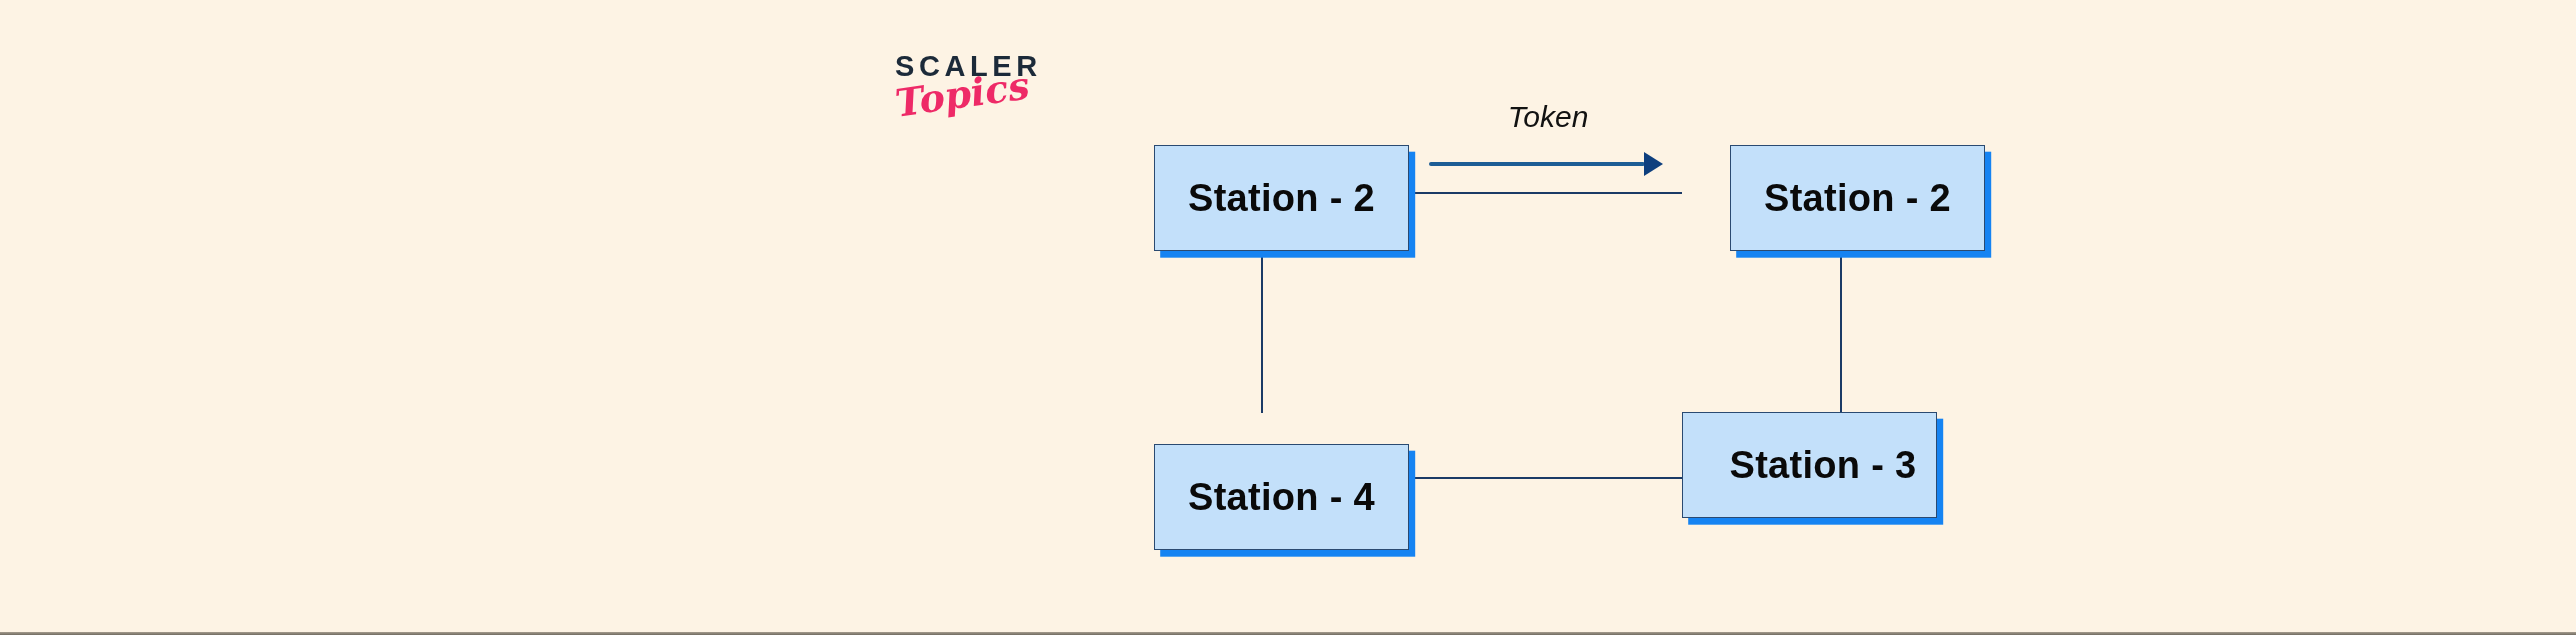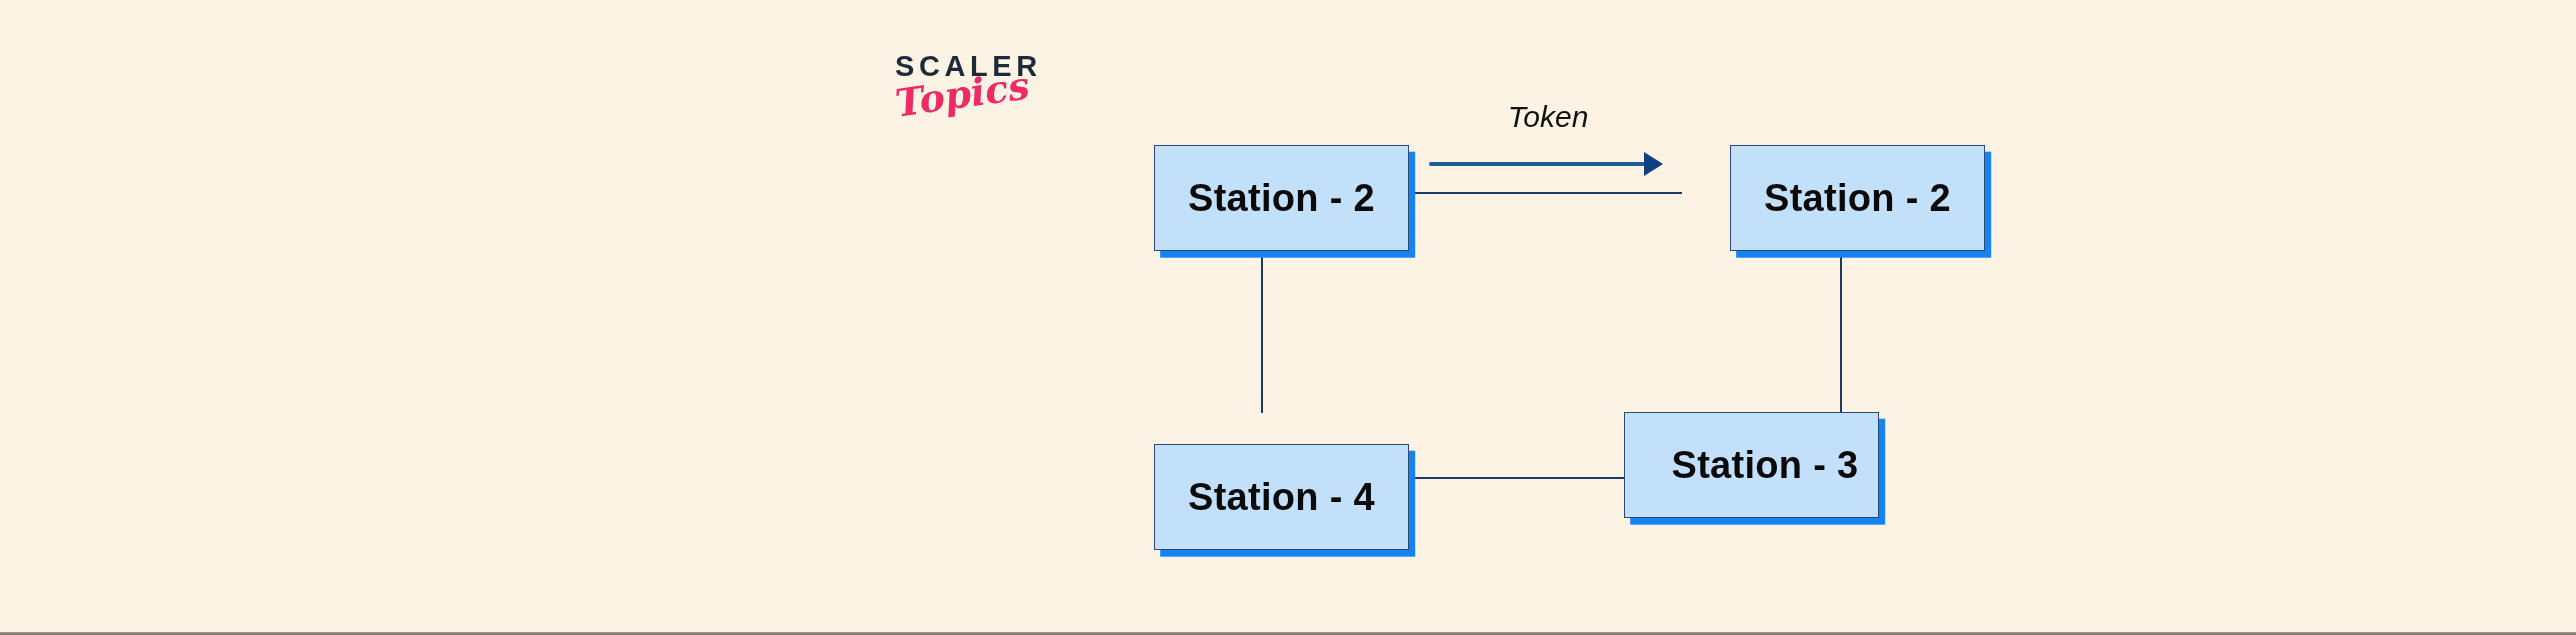--- a/index.html
+++ b/index.html
@@ -80,21 +80,21 @@
   .station-label {
     font-weight: 700;
     font-size: 38px;
     color: #0A0A0A;
     letter-spacing: 0.3px;
     white-space: nowrap;
   }
   .station-1 { left: 1154px; top: 145px; }
   .station-2 { left: 1730px; top: 145px; justify-content: center; }
   .station-4 { left: 1154px; top: 416px; margin-top: 28px; }
-  .station-3 { left: 1624px; top: 412px; padding-left: 27px; }
+  .station-3 { left: 1682px; top: 412px; padding-left: 27px; }
 
   
   .bottom-bar {
     position: absolute; left: 0; bottom: 0; width: 3091px; height: 3.6px;
     background: linear-gradient(#A59C8E, #5F5B52);
     z-index: 6;
   }
 </style>
 </head>
 <body>

